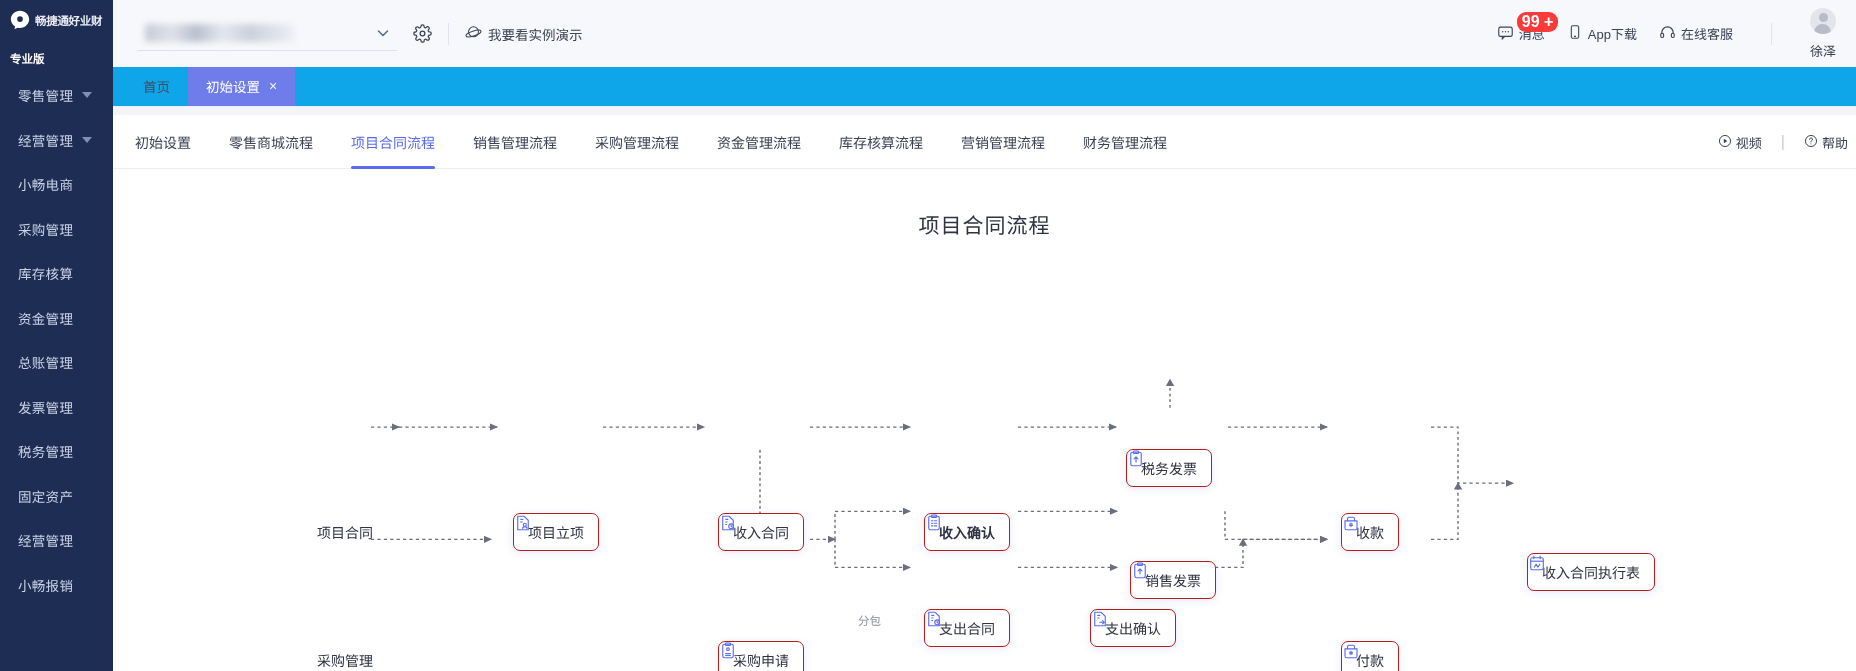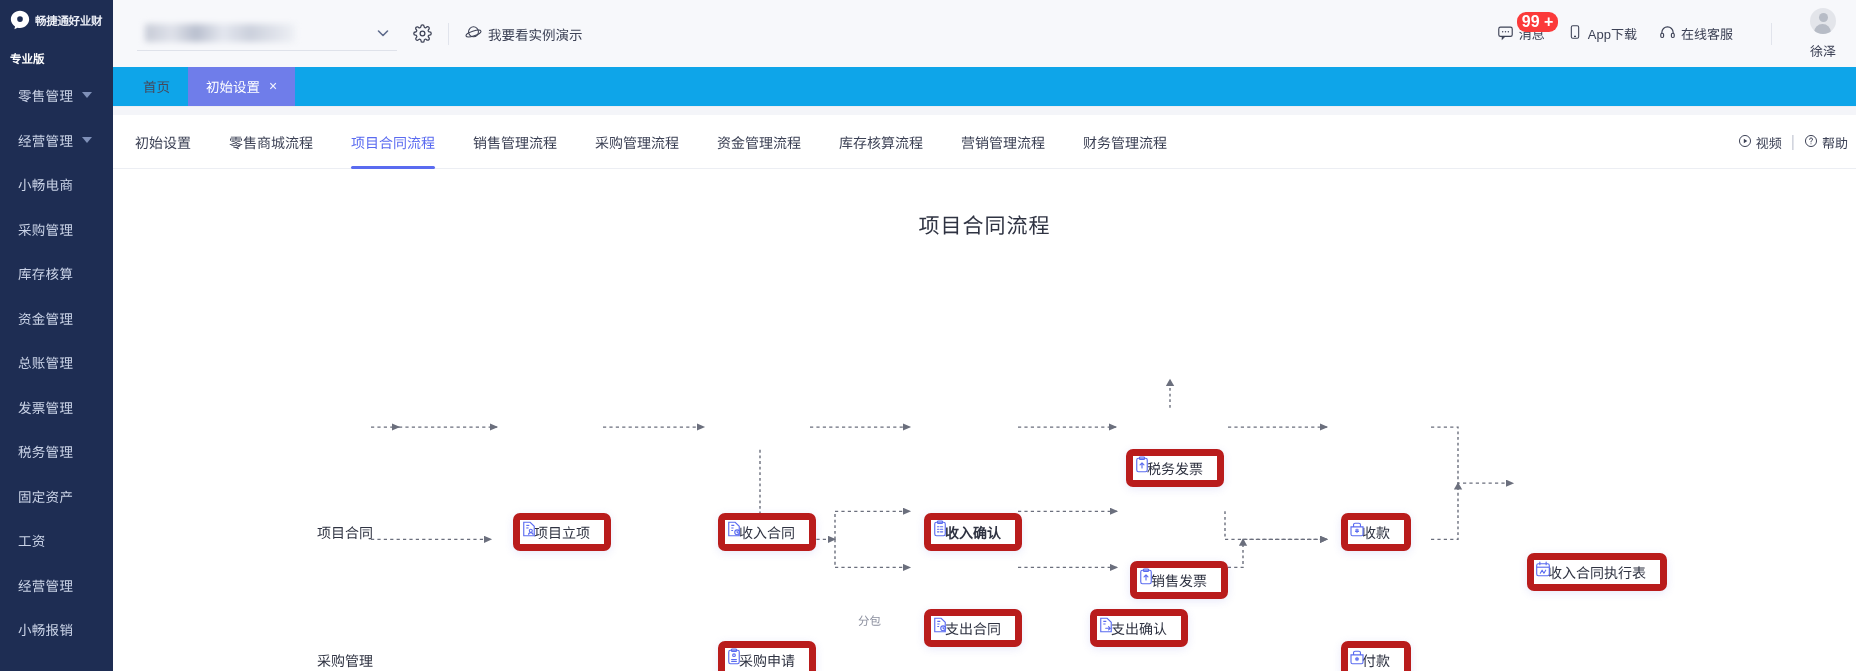--- a/index.html
+++ b/index.html
@@ -147,42 +147,42 @@
     margin-right: 38px; height: 54px; display: flex; align-items: center;
     position: relative; white-space: nowrap;
   }
   .subtab.active { color: #5a6bf0; }
   .subtab.active::after {
     content: ""; position: absolute; left: 0; right: 0; bottom: 0;
     height: 2.5px; background: #5a6bf0; border-radius: 2px;
   }
   .subtabs-right {
     position: absolute; right: 8px; top: 0; height: 54px;
-    display: flex; align-items: center; gap: 2px; white-space: nowrap;
+    display: flex; align-items: center; gap: 12px; white-space: nowrap;
   }
   .help-link {
     display: flex; align-items: center; gap: 4px;
     font-size: 13px; color: #3d4256; cursor: pointer;
   }
   .help-sep { margin: 0 7px; color: #c9cdd8; }
 
   
   .flow-wrap { flex: 1; position: relative; overflow: hidden; }
   .flow-title {
     text-align: center; font-size: 21px; color: #2f3342;
     font-weight: 400; padding-top: 40px; letter-spacing: 1px;
   }
   .canvas { position: absolute; inset: 0; }
   .canvas svg { position: absolute; inset: 0; width: 100%; height: 100%; }
 
   .node {
     position: absolute;
     height: 38px;
     background: #ffffff;
-    border: 7px solid #b91c1c;
+    border: 1px solid #b91c1c;
     border-radius: 7px;
     box-shadow: 0 2px 9px rgba(109,120,224,0.16);
     display: flex; align-items: center; gap: 8px;
     padding: 0 14px;
     font-size: 14px; color: #2f3342;
     cursor: pointer;
     white-space: nowrap;
   }
   .node .n-ico { width: 18px; height: 18px; flex: 0 0 18px; display: block; }
   .row-label {
@@ -235,23 +235,20 @@
           <span>总账管理</span>
         </div>
         <div class="nav-item">
           <span>发票管理</span>
         </div>
         <div class="nav-item">
           <span>税务管理</span>
         </div>
         <div class="nav-item">
           <span>固定资产</span>
-        </div>
-        <div class="nav-item">
-          <span>工资</span>
         </div>
         <div class="nav-item">
           <span>经营管理</span>
         </div>
         <div class="nav-item">
           <span>小畅报销</span>
         </div>
       </nav>
   </aside>
 

